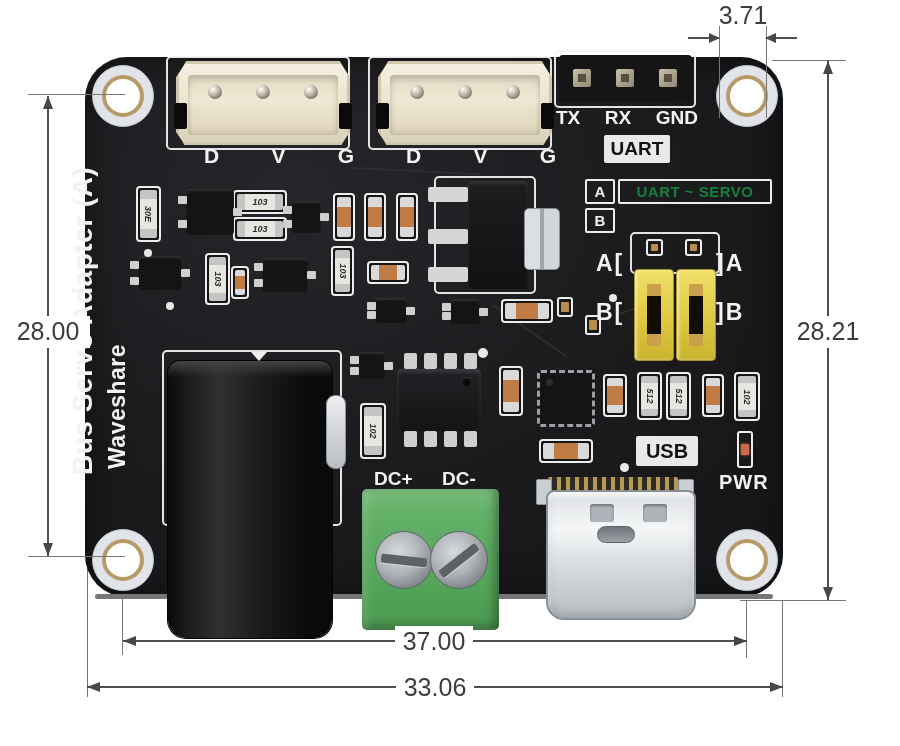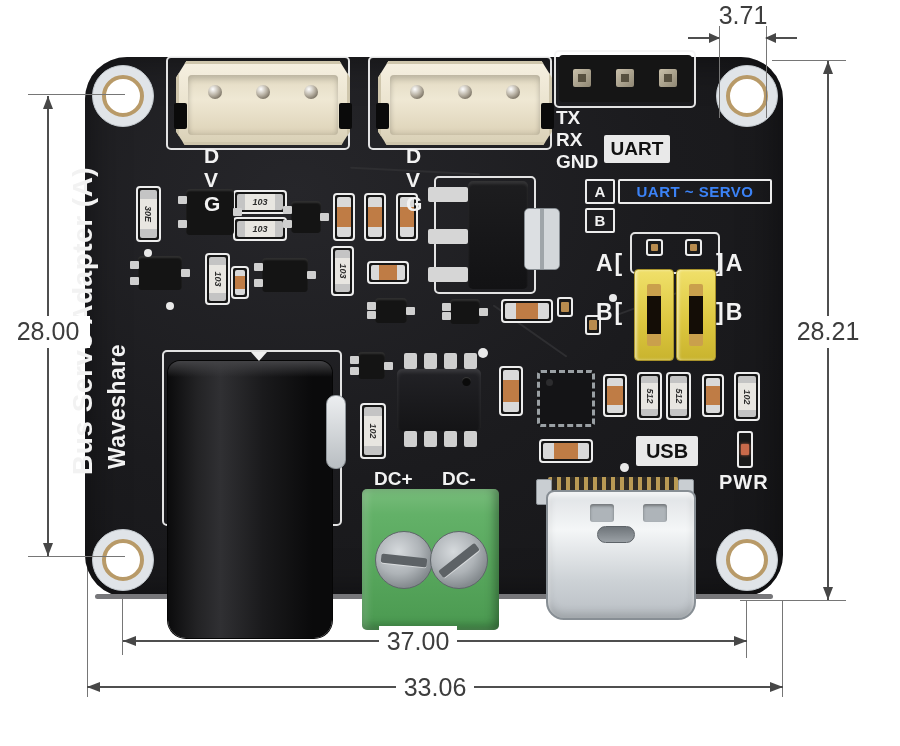--- a/index.html
+++ b/index.html
@@ -61,35 +61,35 @@
   
   .silk{position:absolute;color:#f2f2f2;font-weight:bold;white-space:nowrap;}
   .vtext{position:absolute;color:#f2f2f2;font-weight:bold;white-space:nowrap;transform:rotate(-90deg);transform-origin:left bottom;}
   .tag{position:absolute;background:#e9e9e9;color:#121212;font-weight:bold;display:flex;align-items:center;justify-content:center;border-radius:2px;}
 
   
   .mode-table{position:absolute;left:585px;top:179px;}
   .mode-row{display:flex;margin-bottom:4px;}
   .mode-key{width:26px;height:21px;border:2px solid #ececec;color:#f2f2f2;font-weight:bold;font-size:15px;
             display:flex;align-items:center;justify-content:center;margin-right:3px;border-radius:2px;}
-  .mode-val{width:150px;height:21px;border:2px solid #ececec;color:#3b82f6;font-weight:bold;font-size:15px;
+  .mode-val{width:150px;height:21px;border:2px solid #ececec;color:#15803d;font-weight:bold;font-size:15px;
             display:flex;align-items:center;justify-content:center;letter-spacing:.5px;border-radius:2px;}
 
   
   .conn{position:absolute;width:174px;height:84px;}
   .conn-body{position:absolute;inset:0;background:linear-gradient(180deg,#f6f0e1 0%,#ece5d1 45%,#d9d0b6 100%);
              clip-path:polygon(0 20%,6% 0,94% 0,100% 20%,100% 84%,95% 100%,5% 100%,0 84%);
              box-shadow:inset 0 0 0 3px #cfc6ac;}
   .conn-inner{position:absolute;left:12px;right:12px;top:14px;bottom:10px;border-radius:4px;
              background:linear-gradient(180deg,#e3dac2,#efe8d4 40%,#ddd3b8);
              box-shadow:inset 0 4px 6px rgba(0,0,0,.18), inset 0 -3px 4px rgba(0,0,0,.08);}
   .conn-pin{position:absolute;width:14px;height:14px;border-radius:50%;
             background:radial-gradient(circle at 35% 30%,#ffffff,#b9b2a4 45%,#776f60 80%,#5b5548);}
   .conn-tab{position:absolute;width:13px;height:26px;background:#0a0a0a;border-radius:2px;}
-  .pin-row{position:absolute;display:flex;justify-content:space-between;color:#f2f2f2;font-weight:bold;flex-direction:column;}
+  .pin-row{position:absolute;display:flex;justify-content:space-between;color:#f2f2f2;font-weight:bold;}
 
   
   .hdr{position:absolute;left:559px;top:55px;width:133px;height:47px;background:#151515;border-radius:4px;}
   .hpin{position:absolute;width:18px;height:18px;background:linear-gradient(135deg,#c9c0aa,#8f8774);border-radius:2px;}
   .hpin::after{content:"";position:absolute;inset:5px;background:#57503f;}
 
   
   .jcap{position:absolute;width:38px;height:90px;border-radius:4px;border:1px solid #a8922a;
         background:linear-gradient(180deg,#f0e06a,#dcc63e 60%,#c9b42e);box-shadow:inset 2px 0 3px rgba(255,255,255,.5);}
   .jcap::after{content:"";position:absolute;left:50%;top:50%;width:14px;height:62px;margin:-31px 0 0 -7px;border-radius:2px;
@@ -403,20 +403,20 @@
 
   <div class="dline" style="left:827px;top:61px;width:2px;height:539px;"></div>
   <div class="arr up" style="left:823px;top:61px;"></div>
   <div class="arr down" style="left:823px;top:587px;"></div>
   <div class="dtext" style="left:786px;top:316px;width:84px;">28.21</div>
 
   <div class="ext" style="left:122px;top:595px;width:1px;height:60px;"></div>
   <div class="dline" style="left:123px;top:640px;width:624px;height:2px;"></div>
   <div class="arr left" style="left:123px;top:636px;"></div>
   <div class="arr right" style="left:734px;top:636px;"></div>
-  <div class="dtext" style="left:379px;top:626px;width:78px;">37.00</div>
+  <div class="dtext" style="left:395px;top:626px;width:78px;">37.00</div>
 
   <div class="dline" style="left:87px;top:686px;width:696px;height:2px;"></div>
   <div class="arr left" style="left:87px;top:682px;"></div>
   <div class="arr right" style="left:770px;top:682px;"></div>
   <div class="dtext" style="left:396px;top:672px;width:78px;">33.06</div>
 
 </div>
 
 </body></html>

